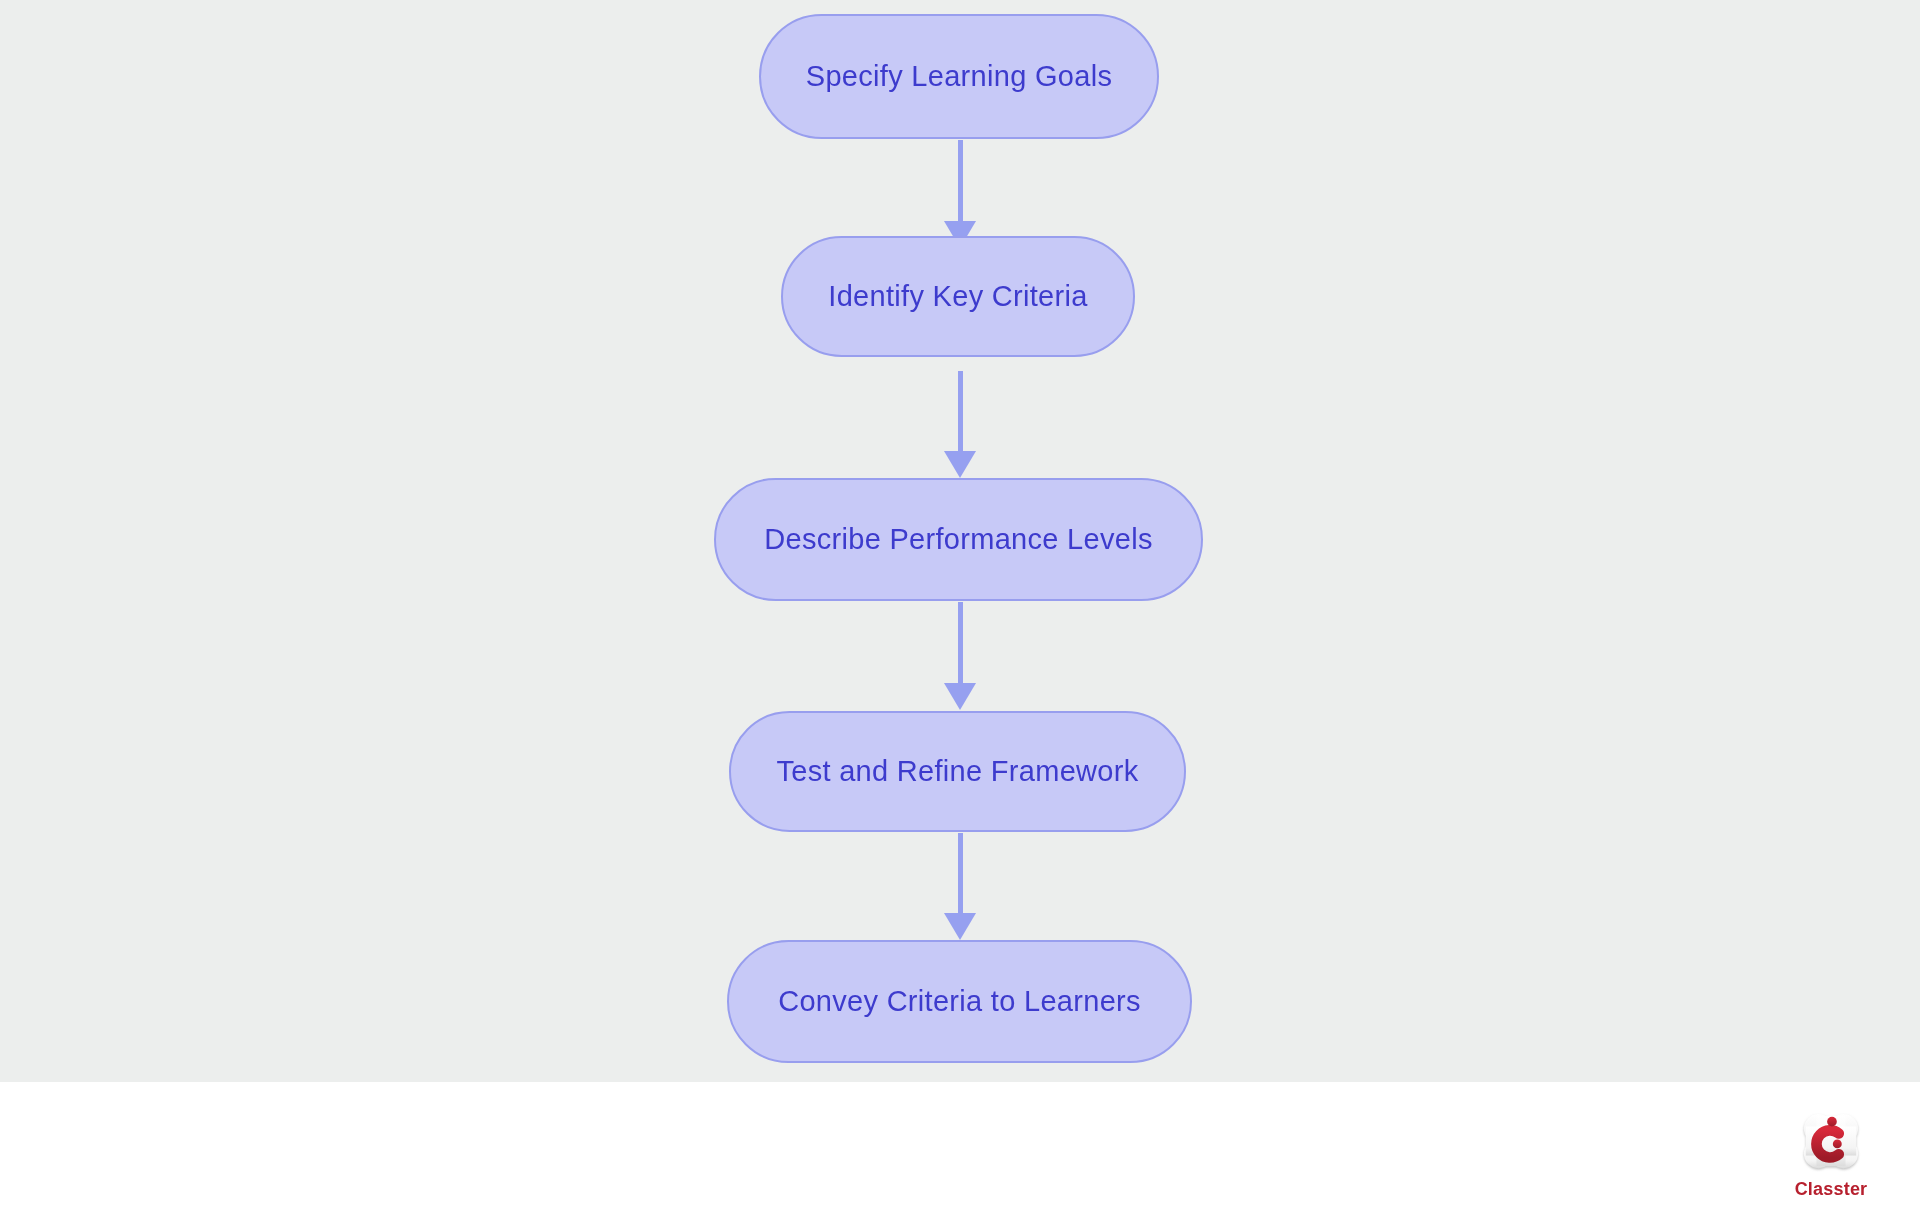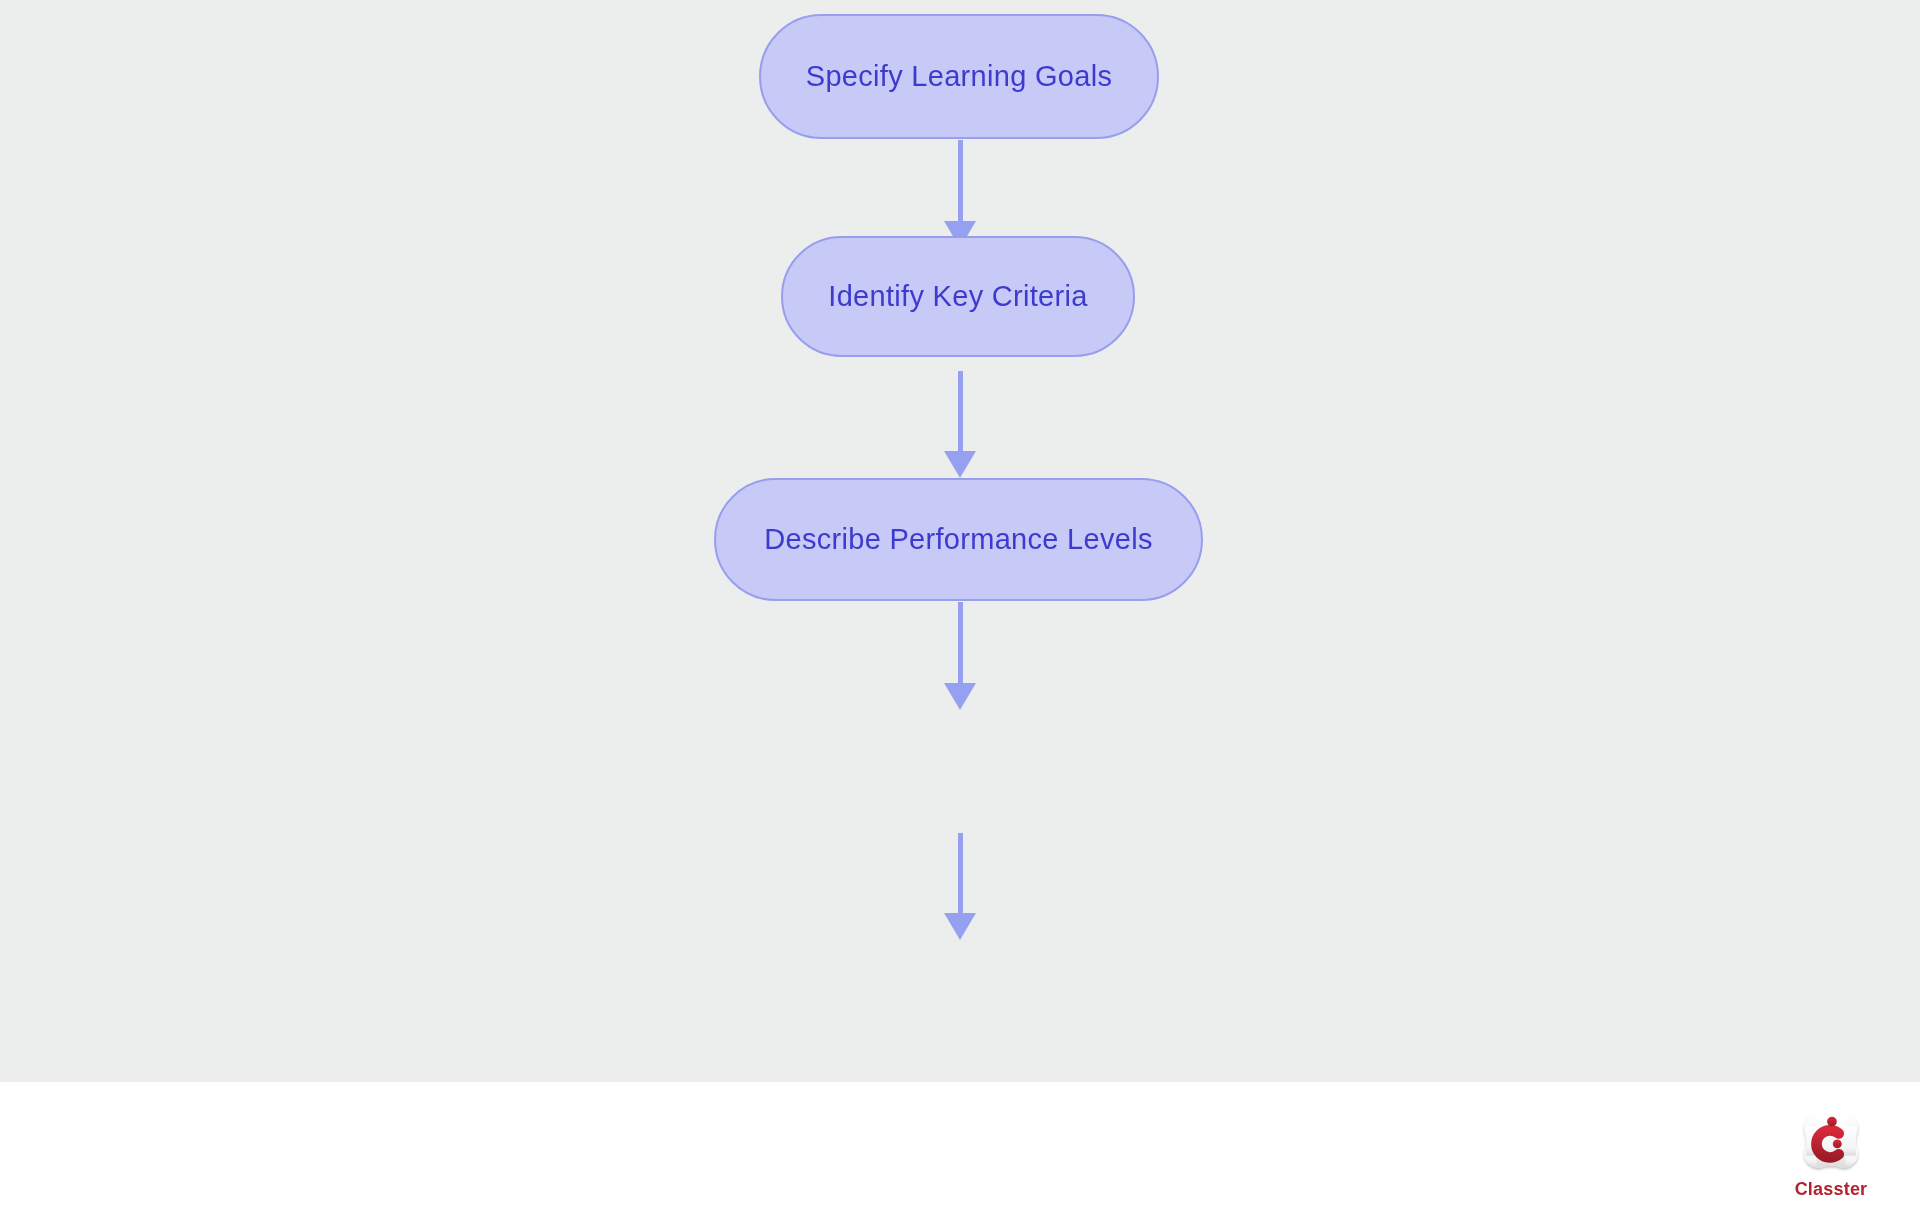--- a/index.html
+++ b/index.html
@@ -115,26 +115,32 @@
 
   <div class="flow-node node-2">
     <span>Describe Performance Levels</span>
   </div>
 
   <div class="flow-arrow arrow-2">
     <div class="shaft"></div>
     <div class="head"></div>
   </div>
 
+  <div class="flow-node node-3">
+    <span>Test and Refine Framework</span>
+  </div>
 
   <div class="flow-arrow arrow-3">
     <div class="shaft"></div>
     <div class="head"></div>
   </div>
 
+  <div class="flow-node node-4">
+    <span>Convey Criteria to Learners</span>
+  </div>
 
   <div class="brand">
     <svg class="brand-icon" viewBox="0 0 64 64" xmlns="http://www.w3.org/2000/svg">
       <defs>
         <linearGradient id="blobGrad" x1="0" y1="0" x2="0" y2="1">
           <stop offset="0" stop-color="#ffffff"></stop>
           <stop offset="0.75" stop-color="#f4f4f4"></stop>
           <stop offset="1" stop-color="#dcdcdc"></stop>
         </linearGradient>
         <linearGradient id="redGrad" x1="0" y1="0" x2="0" y2="1">

